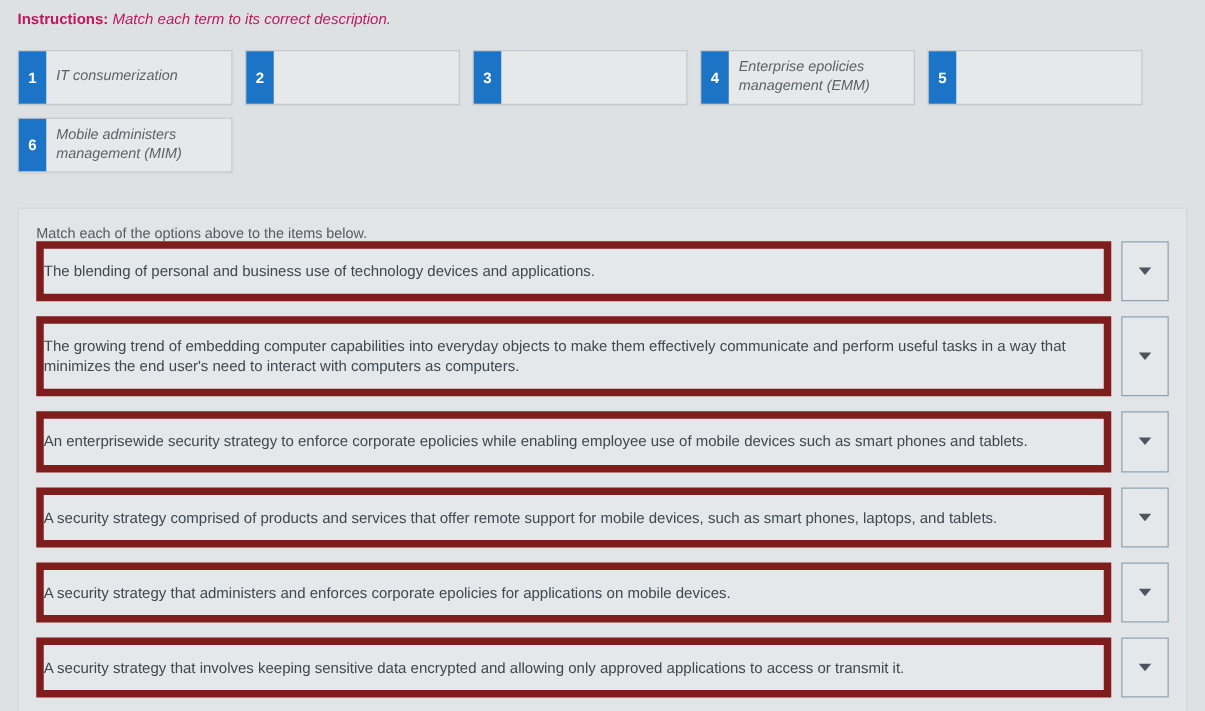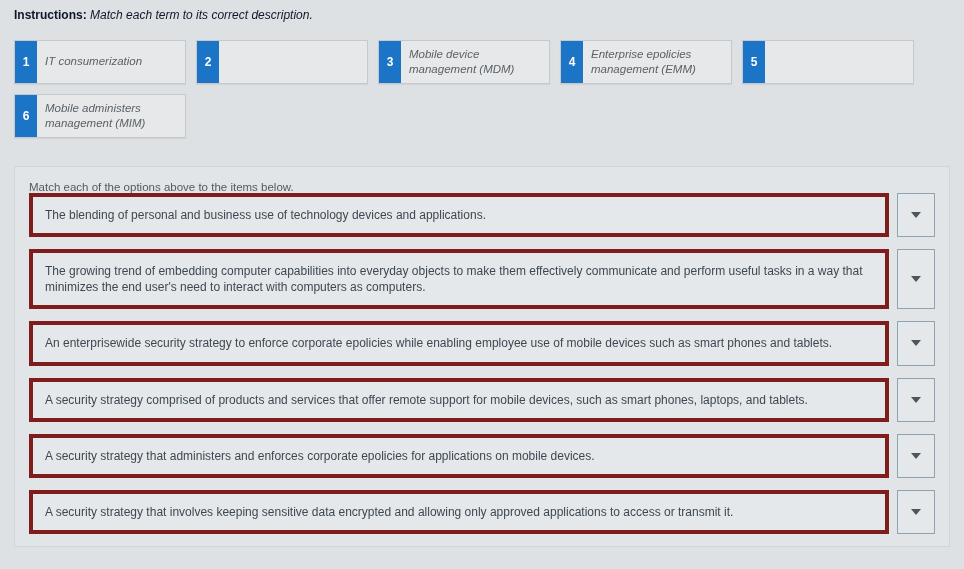--- a/index.html
+++ b/index.html
@@ -12,21 +12,21 @@
       background: #dde1e3;
       width: 964px;
       height: 569px;
       overflow: hidden;
       color: #333;
       font-size: 12px;
       padding: 8px 14px 0 14px;
     }
     .instructions {
       font-size: 12px;
-      color: #0f172a;
+      color: #be185d;
       margin-bottom: 18px;
     }
     .instructions .label {
       font-weight: bold;
       font-style: normal;
     }
     .instructions .text {
       font-style: italic;
     }
     .terms-container {
@@ -75,22 +75,22 @@
     }
     .match-row {
       display: flex;
       align-items: stretch;
       margin-bottom: 12px;
       gap: 8px;
     }
     .description-box {
       flex: 1;
       background: #e5e8ea;
-      border: 4px solid #7f1d1d;
-      padding: 10px 12px;
+      border: 6px solid #7f1d1d;
+      padding: 10px 0;
       font-size: 12px;
       color: #3d4852;
       line-height: 1.35;
       display: flex;
       align-items: center;
     }
     .dropdown-box {
       width: 38px;
       background: #e5e8ea;
       border: 1px solid #8fa3b3;
@@ -119,21 +119,20 @@
 <div class="terms-container">
   <div class="term-card">
     <div class="term-number">1</div>
     <div class="term-label">IT consumerization</div>
   </div>
   <div class="term-card">
     <div class="term-number">2</div>
   </div>
   <div class="term-card">
     <div class="term-number">3</div>
-    <div class="term-label">Mobile device management (MDM)</div>
   </div>
   <div class="term-card">
     <div class="term-number">4</div>
     <div class="term-label">Enterprise epolicies management (EMM)</div>
   </div>
   <div class="term-card">
     <div class="term-number">5</div>
   </div>
   <div class="term-card">
     <div class="term-number">6</div>

